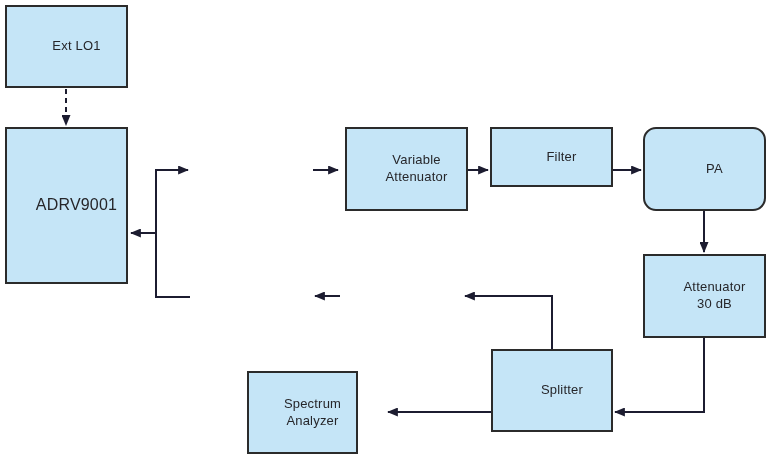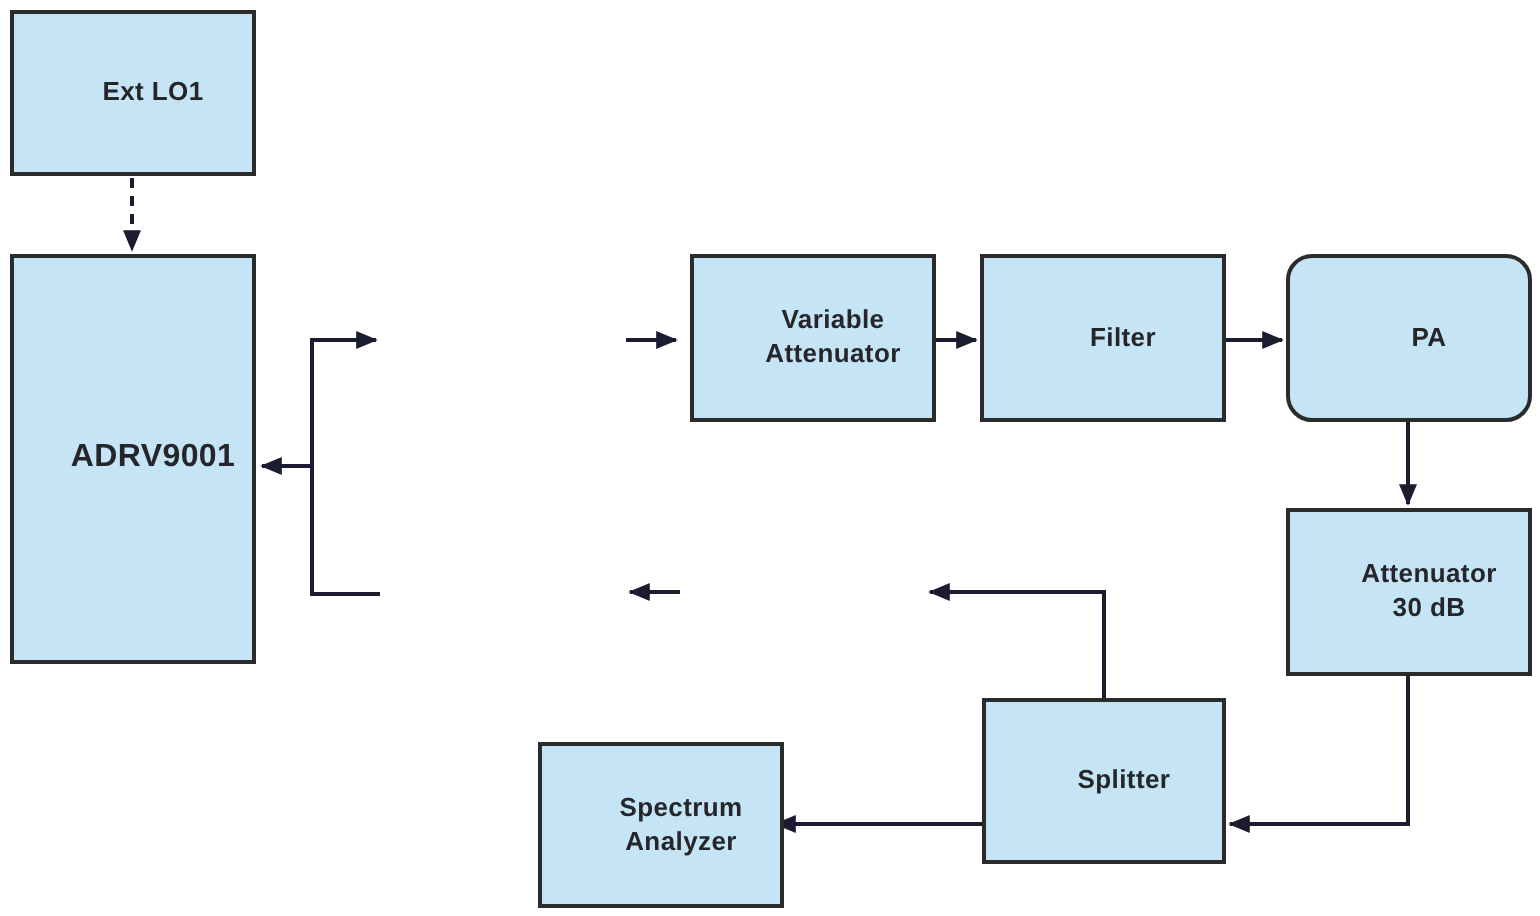--- a/index.html
+++ b/index.html
@@ -27,39 +27,39 @@
   .arrowhead{fill:var(--connector);}
   .node{
     position:absolute;
     box-sizing:border-box;
     background:var(--box-fill);
     border:2px solid var(--box-border);
     display:flex;
     align-items:center;
     justify-content:center;
     text-align:center;
-    font-weight:bold;
+    font-weight:normal;
     font-size:13px;
     line-height:1.3;
     color:var(--text);
     white-space:pre-line;
     letter-spacing:0.2px;
     padding-left:20px;
   }
   
   #n-ext-lo1{left:5px;top:5px;width:123px;height:83px;}
-  #n-adrv9001{left:5px;top:127px;width:123px;height:205px;font-size:16px;}
+  #n-adrv9001{left:5px;top:127px;width:123px;height:157px;font-size:16px;}
   #n-tx1{left:190px;top:127px;width:123px;height:84px;}
   #n-variable-attenuator{left:345px;top:127px;width:123px;height:84px;}
-  #n-filter{left:490px;top:127px;width:123px;height:84px;text-align:center;}
+  #n-filter{left:490px;top:127px;width:123px;height:60px;text-align:center;}
   #n-pa{left:643px;top:127px;width:123px;height:84px;border-radius:13px;}
   #n-rx1b{left:190px;top:254px;width:123px;height:84px;}
   #n-10db{left:340px;top:254px;width:123px;height:84px;}
   #n-attenuator-30db{left:643px;top:254px;width:123px;height:84px;}
-  #n-spectrum-analyzer{left:269px;top:371px;width:123px;height:83px;}
+  #n-spectrum-analyzer{left:247px;top:371px;width:111px;height:83px;}
   #n-splitter{left:491px;top:349px;width:122px;height:83px;}
 </style>
 </head>
 <body>
 
 <div id="canvas">
 
   <svg id="connectors" viewBox="0 0 770 458" xmlns="http://www.w3.org/2000/svg">
     <defs>
       <marker id="arrow" viewBox="0 0 12 10" markerWidth="11" markerHeight="9" refX="11" refY="5" orient="auto" markerUnits="userSpaceOnUse">

